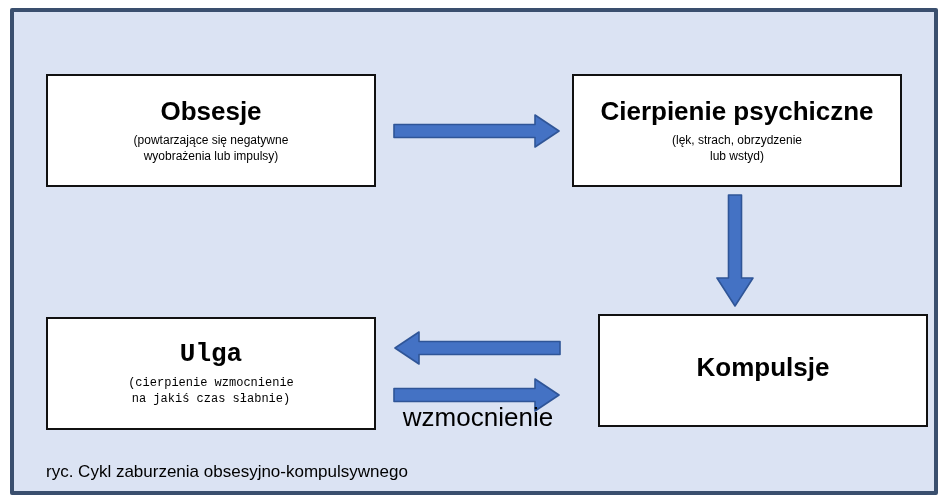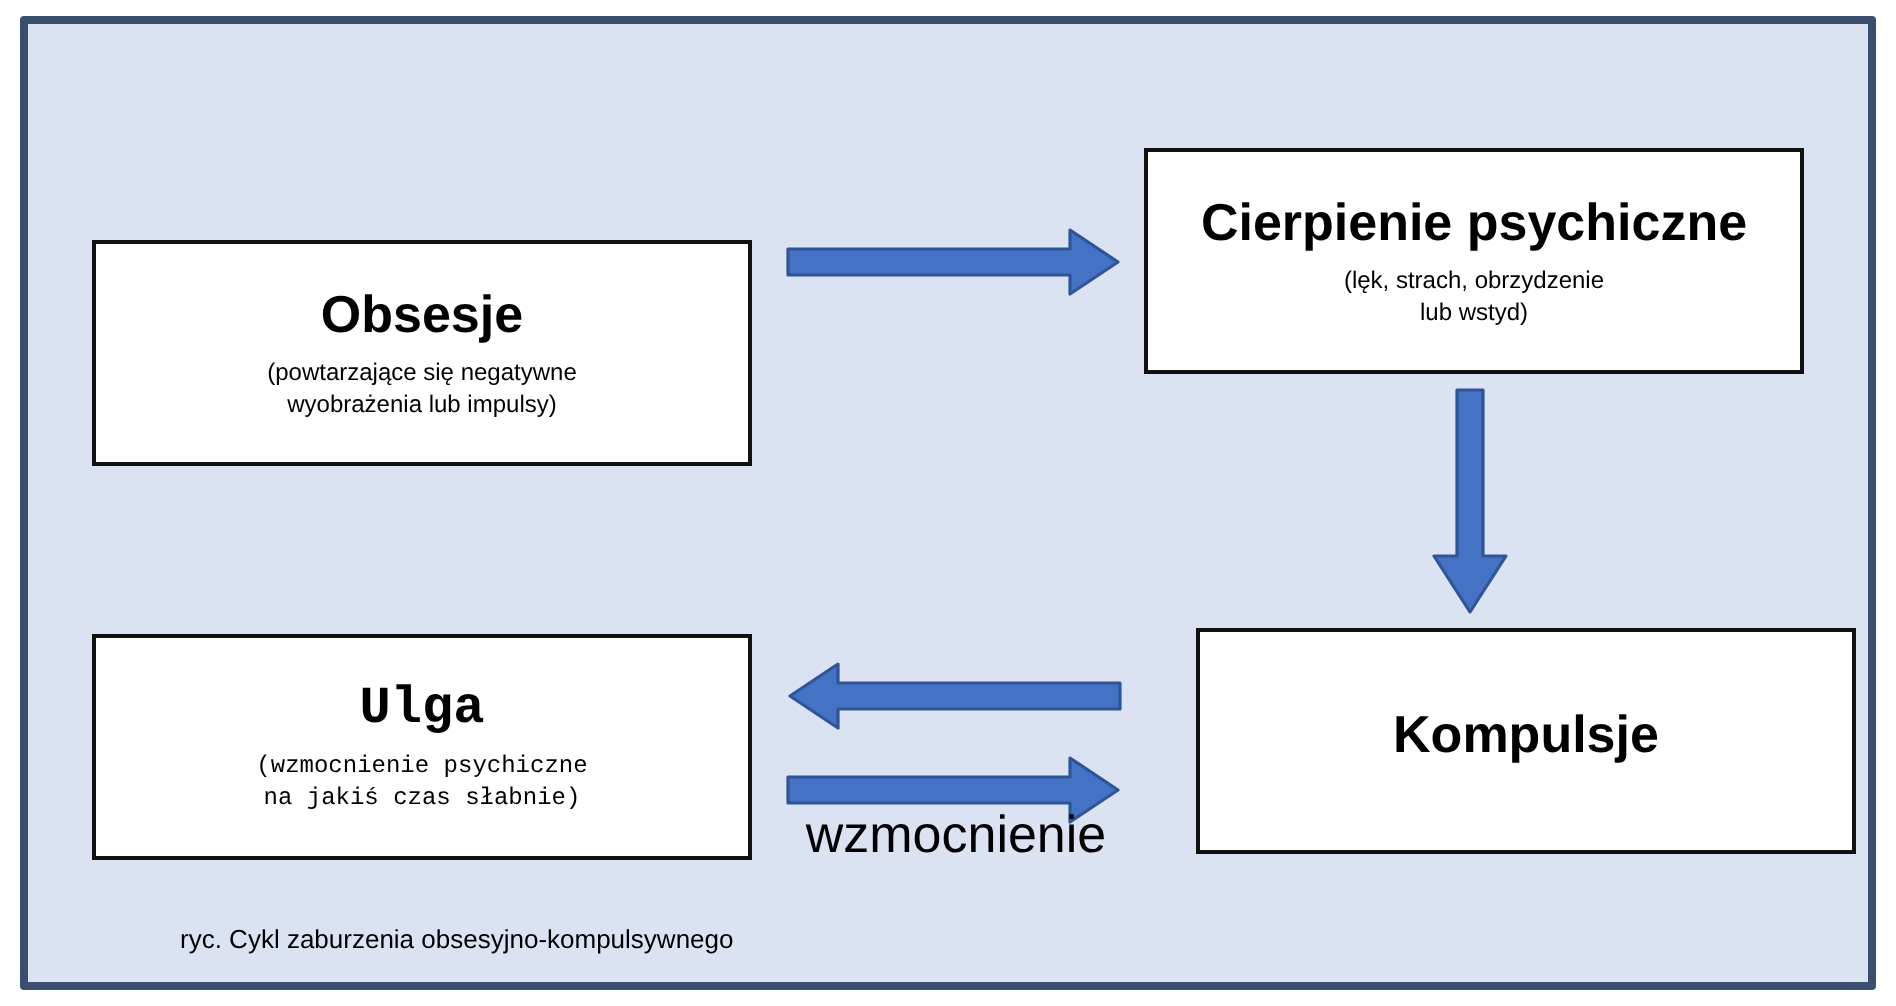--- a/index.html
+++ b/index.html
@@ -49,41 +49,40 @@
     font-size: 26px;
     font-weight: bold;
     line-height: 1.15;
     margin-bottom: 5px;
   }
   .node-sub {
     font-size: 12px;
     line-height: 1.35;
     white-space: pre-line;
   }
-  #box-obsesje    { left: 32px;  top: 62px; margin-top: 46px;  }
+  #box-obsesje    { left: 32px;  top: 62px;  }
   #box-cierpienie { left: 558px; top: 62px;  }
   #box-ulga       { left: 32px;  top: 305px; font-family: Liberation Mono, monospace; }
   #box-kompulsje  { left: 584px; top: 302px; }
   .arrow { position: absolute; }
   #arrow-obsesje-to-cierpienie { left: 378px; top: 96px;  }
   #arrow-cierpienie-to-kompulsje { left: 698px; top: 181px; }
   #arrow-kompulsje-to-ulga { left: 378px; top: 313px; }
   #arrow-ulga-to-kompulsje { left: 378px; top: 360px; }
   .arrow-label {
     position: absolute;
     left: 384px; top: 390px;
     width: 160px;
     text-align: center;
     font-size: 26px;
   }
   .caption {
     position: absolute;
     left: 32px; top: 450px;
-    font-size: 13px;
-    margin-left: 44px;
+    font-size: 17px;
   }
 </style>
 </head>
 <body>
 
 <div class="canvas">
   <div class="frame">
 
     <div class="node" id="box-obsesje">
       <div class="node-title">Obsesje</div>
@@ -92,21 +91,21 @@
     </div>
 
     <div class="node" id="box-cierpienie">
       <div class="node-title">Cierpienie psychiczne</div>
       <div class="node-sub">(lęk, strach, obrzydzenie
 lub wstyd)</div>
     </div>
 
     <div class="node" id="box-ulga">
       <div class="node-title">Ulga</div>
-      <div class="node-sub">(wzmocnienie psychiczne
+      <div class="node-sub">(cierpienie wzmocnienie
 na jakiś czas słabnie)</div>
     </div>
 
     <div class="node" id="box-kompulsje">
       <div class="node-title">Kompulsje</div>
     </div>
 
     <svg class="arrow" id="arrow-obsesje-to-cierpienie" width="170" height="46" viewBox="0 0 170 46">
       <polygon points="2,16.5 143,16.5 143,7 167,23 143,39 143,29.5 2,29.5" style="fill:var(--arrow-fill);stroke:var(--arrow-stroke);stroke-width:1.6;stroke-linejoin:round"></polygon>
     </svg>

